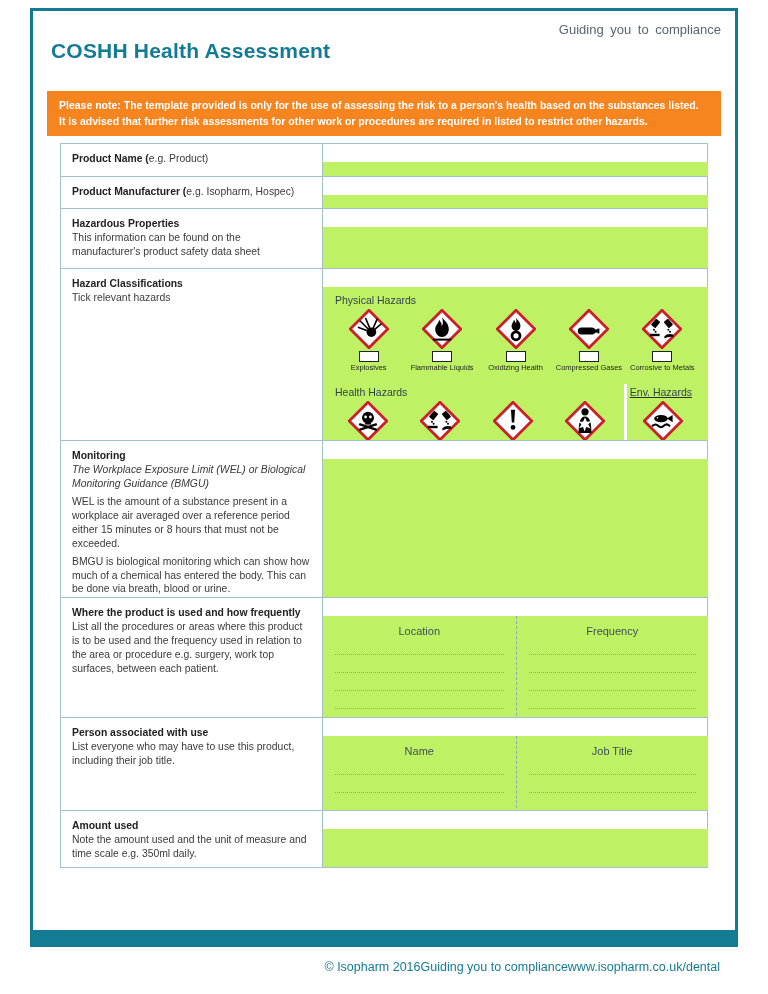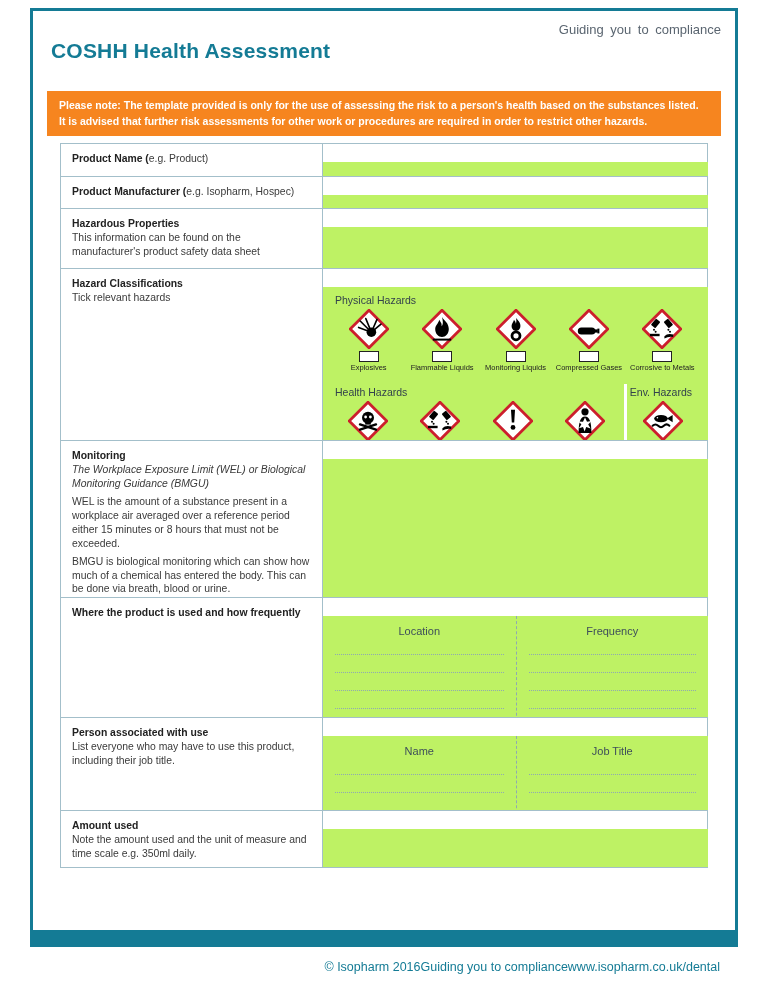--- a/index.html
+++ b/index.html
@@ -45,21 +45,21 @@
   
   .hazard-cell{background:var(--lightblue);padding:5px 9px 2px;}
   .hz-header{font-size:10.5px;color:#33424c;padding:2px 0 3px 3px;}
   .hz-row{display:flex;}
   .hz-item{flex:1;display:flex;flex-direction:column;align-items:center;min-width:0;}
   .diamond{width:40px;height:40px;display:block;}
   .hz-box{width:20px;height:11px;background:#fff;border:1.5px solid #222;margin-top:2px;display:block;}
   .hz-label{font-size:7.5px;color:#222;text-align:center;line-height:1.18;margin-top:2px;min-height:17px;}
   .hz-bottom{display:flex;margin-top:3px;}
   .hz-health{flex:4;min-width:0;}
-  .hz-env{flex:1;min-width:0;border-left:3px solid #fff;margin-left:3px;}
+  .hz-env{flex:1;min-width:0;border-left:3px solid #fff;margin-left:3px;text-decoration:underline;}
 
   
   .two-col{background:var(--lightblue);display:grid;grid-template-columns:1fr 1fr;}
   .col{min-width:0;padding-bottom:4px;}
   .col-right{border-left:1px dashed #8fa9b2;}
   .col-head{text-align:center;font-size:11px;color:#3e4e5a;padding-top:9px;}
   .dot-line{height:18px;border-bottom:1px dotted #8fa9b2;margin:0 12px;}
   .dot-line:first-of-type{margin-top:4px;}
 
   
@@ -74,21 +74,21 @@
   <div class="frame">
 
     <div class="title">COSHH Health Assessment</div>
 
     <div class="logo-block">
       <div class="tagline">Guiding you to compliance</div>
     </div>
 
     <div class="notice">
       <div>Please note: The template provided is only for the use of assessing the risk to a person's health based on the substances listed.</div>
-      <div>It is advised that further risk assessments for other work or procedures are required in order to restrict other hazards.</div>
+      <div>It is advised that further risk assessments for other work or procedures are required in listed to restrict other hazards.</div>
     </div>
 
     <div class="tbl">
 
       <div class="row r1">
         <div class="cell label">
           <span class="lbl">Product Name (</span><span class="desc">e.g. Product)</span>
         </div>
         <div class="cell value"></div>
       </div>
@@ -146,21 +146,21 @@
               </div>
               <div class="hz-item">
                 <svg class="diamond" viewBox="0 0 100 100">
                   <path d="M50 3 L97 50 L50 97 L3 50 Z" fill="#fff" stroke="#cc1f2d" stroke-width="7"></path>
                   <g fill="#000">
                     <path d="M50 22 C54 29 61 32 61 42 C61 50 56 55 50 55 C44 55 39 50 39 42 C39 36 44 33 45 27 C47 31 50 32 49 37 C52 34 51 27 50 22 Z"></path>
                     <circle cx="50" cy="67" r="10" fill="none" stroke="#000" stroke-width="7"></circle>
                   </g>
                 </svg>
                 <span class="hz-box"></span>
-                <span class="hz-label">Monitoring Liquids</span>
+                <span class="hz-label">Oxidizing Health</span>
               </div>
               <div class="hz-item">
                 <svg class="diamond" viewBox="0 0 100 100">
                   <path d="M50 3 L97 50 L50 97 L3 50 Z" fill="#fff" stroke="#cc1f2d" stroke-width="7"></path>
                   <g fill="#000">
                     <rect x="22" y="46" width="44" height="18" rx="9"></rect>
                     <rect x="64" y="51" width="8" height="8"></rect>
                     <rect x="71" y="49" width="5" height="12"></rect>
                   </g>
                 </svg>
@@ -275,20 +275,21 @@
           <div class="desc mt">WEL is the amount of a substance present in a workplace air averaged over a reference period either 15 minutes or 8 hours that must not be exceeded.</div>
           <div class="desc mt">BMGU is biological monitoring which can show how much of a chemical has entered the body. This can be done via breath, blood or urine.</div>
         </div>
         <div class="cell value"></div>
       </div>
 
 
       <div class="row r7">
         <div class="cell label">
           <div class="lbl">Where the product is used and how frequently</div>
+          <div class="desc">List all the procedures or areas where this product is to be used and the frequency used in relation to the area or procedure e.g. surgery, work top surfaces, between each patient.</div>
         </div>
         <div class="cell value two-col">
           <div class="col">
             <div class="col-head">Location</div>
             <div class="dot-line"></div>
             <div class="dot-line"></div>
             <div class="dot-line"></div>
             <div class="dot-line"></div>
             <div class="dot-line"></div>
           </div>

